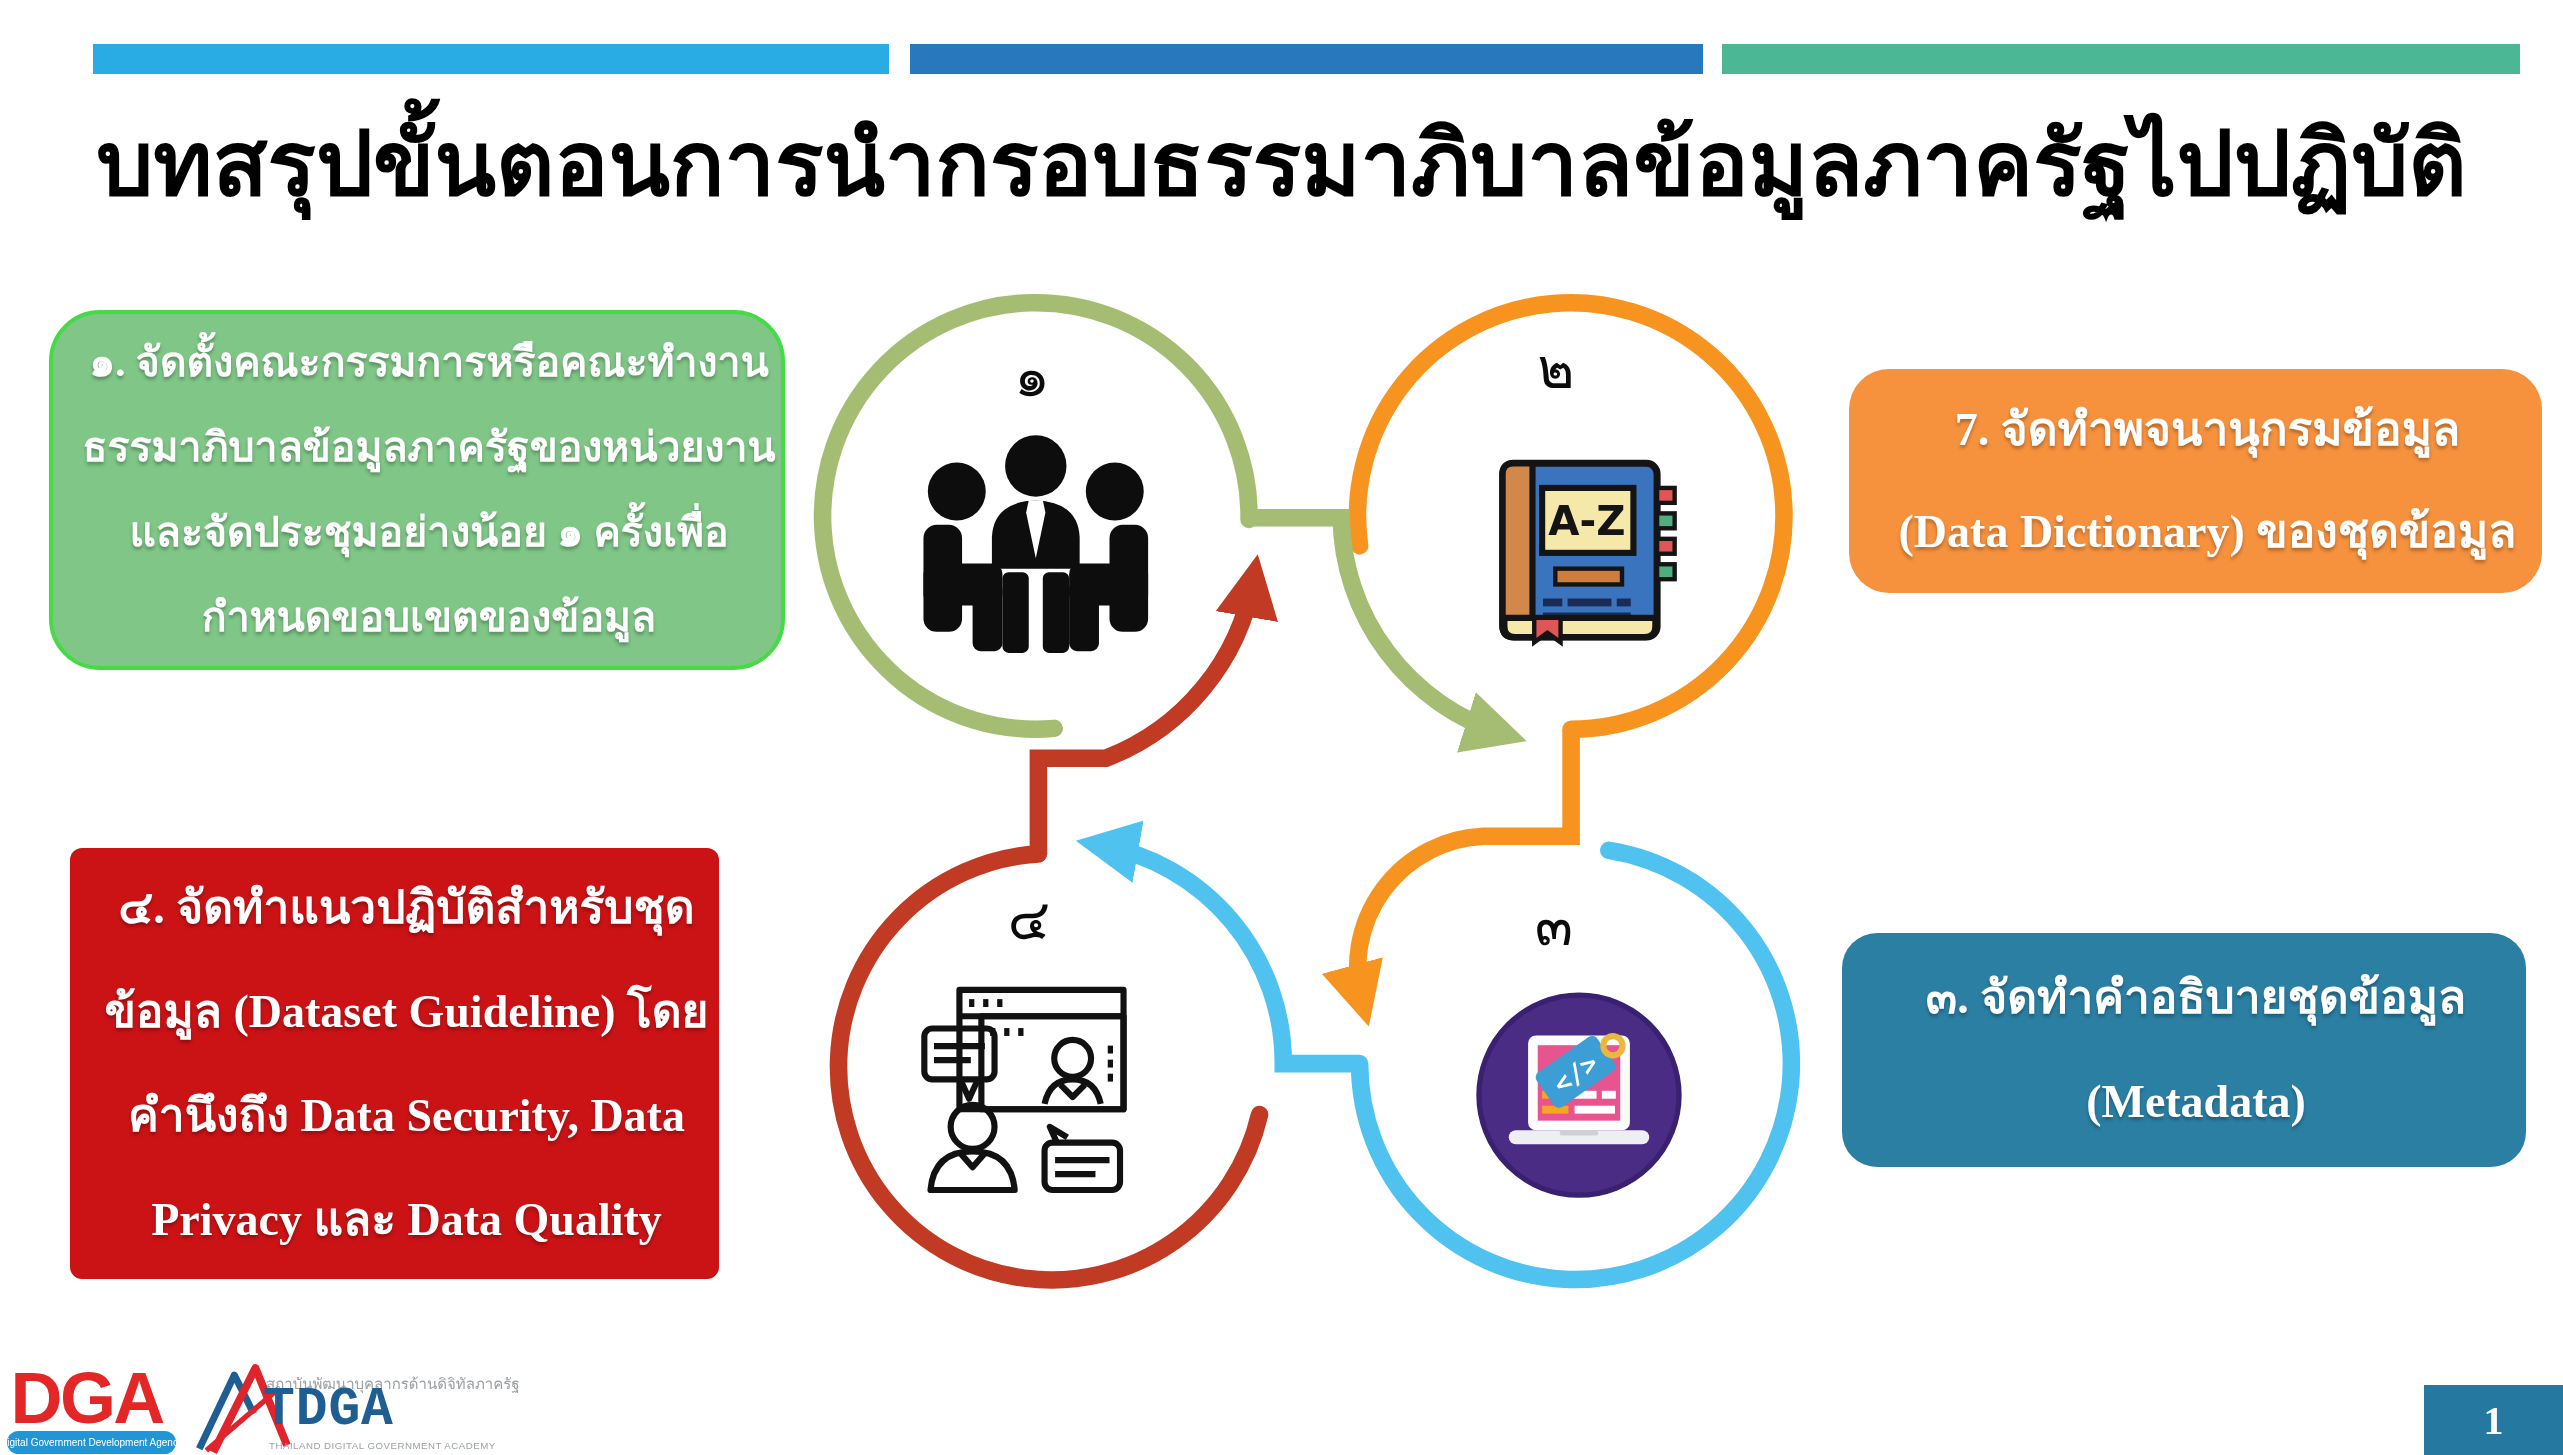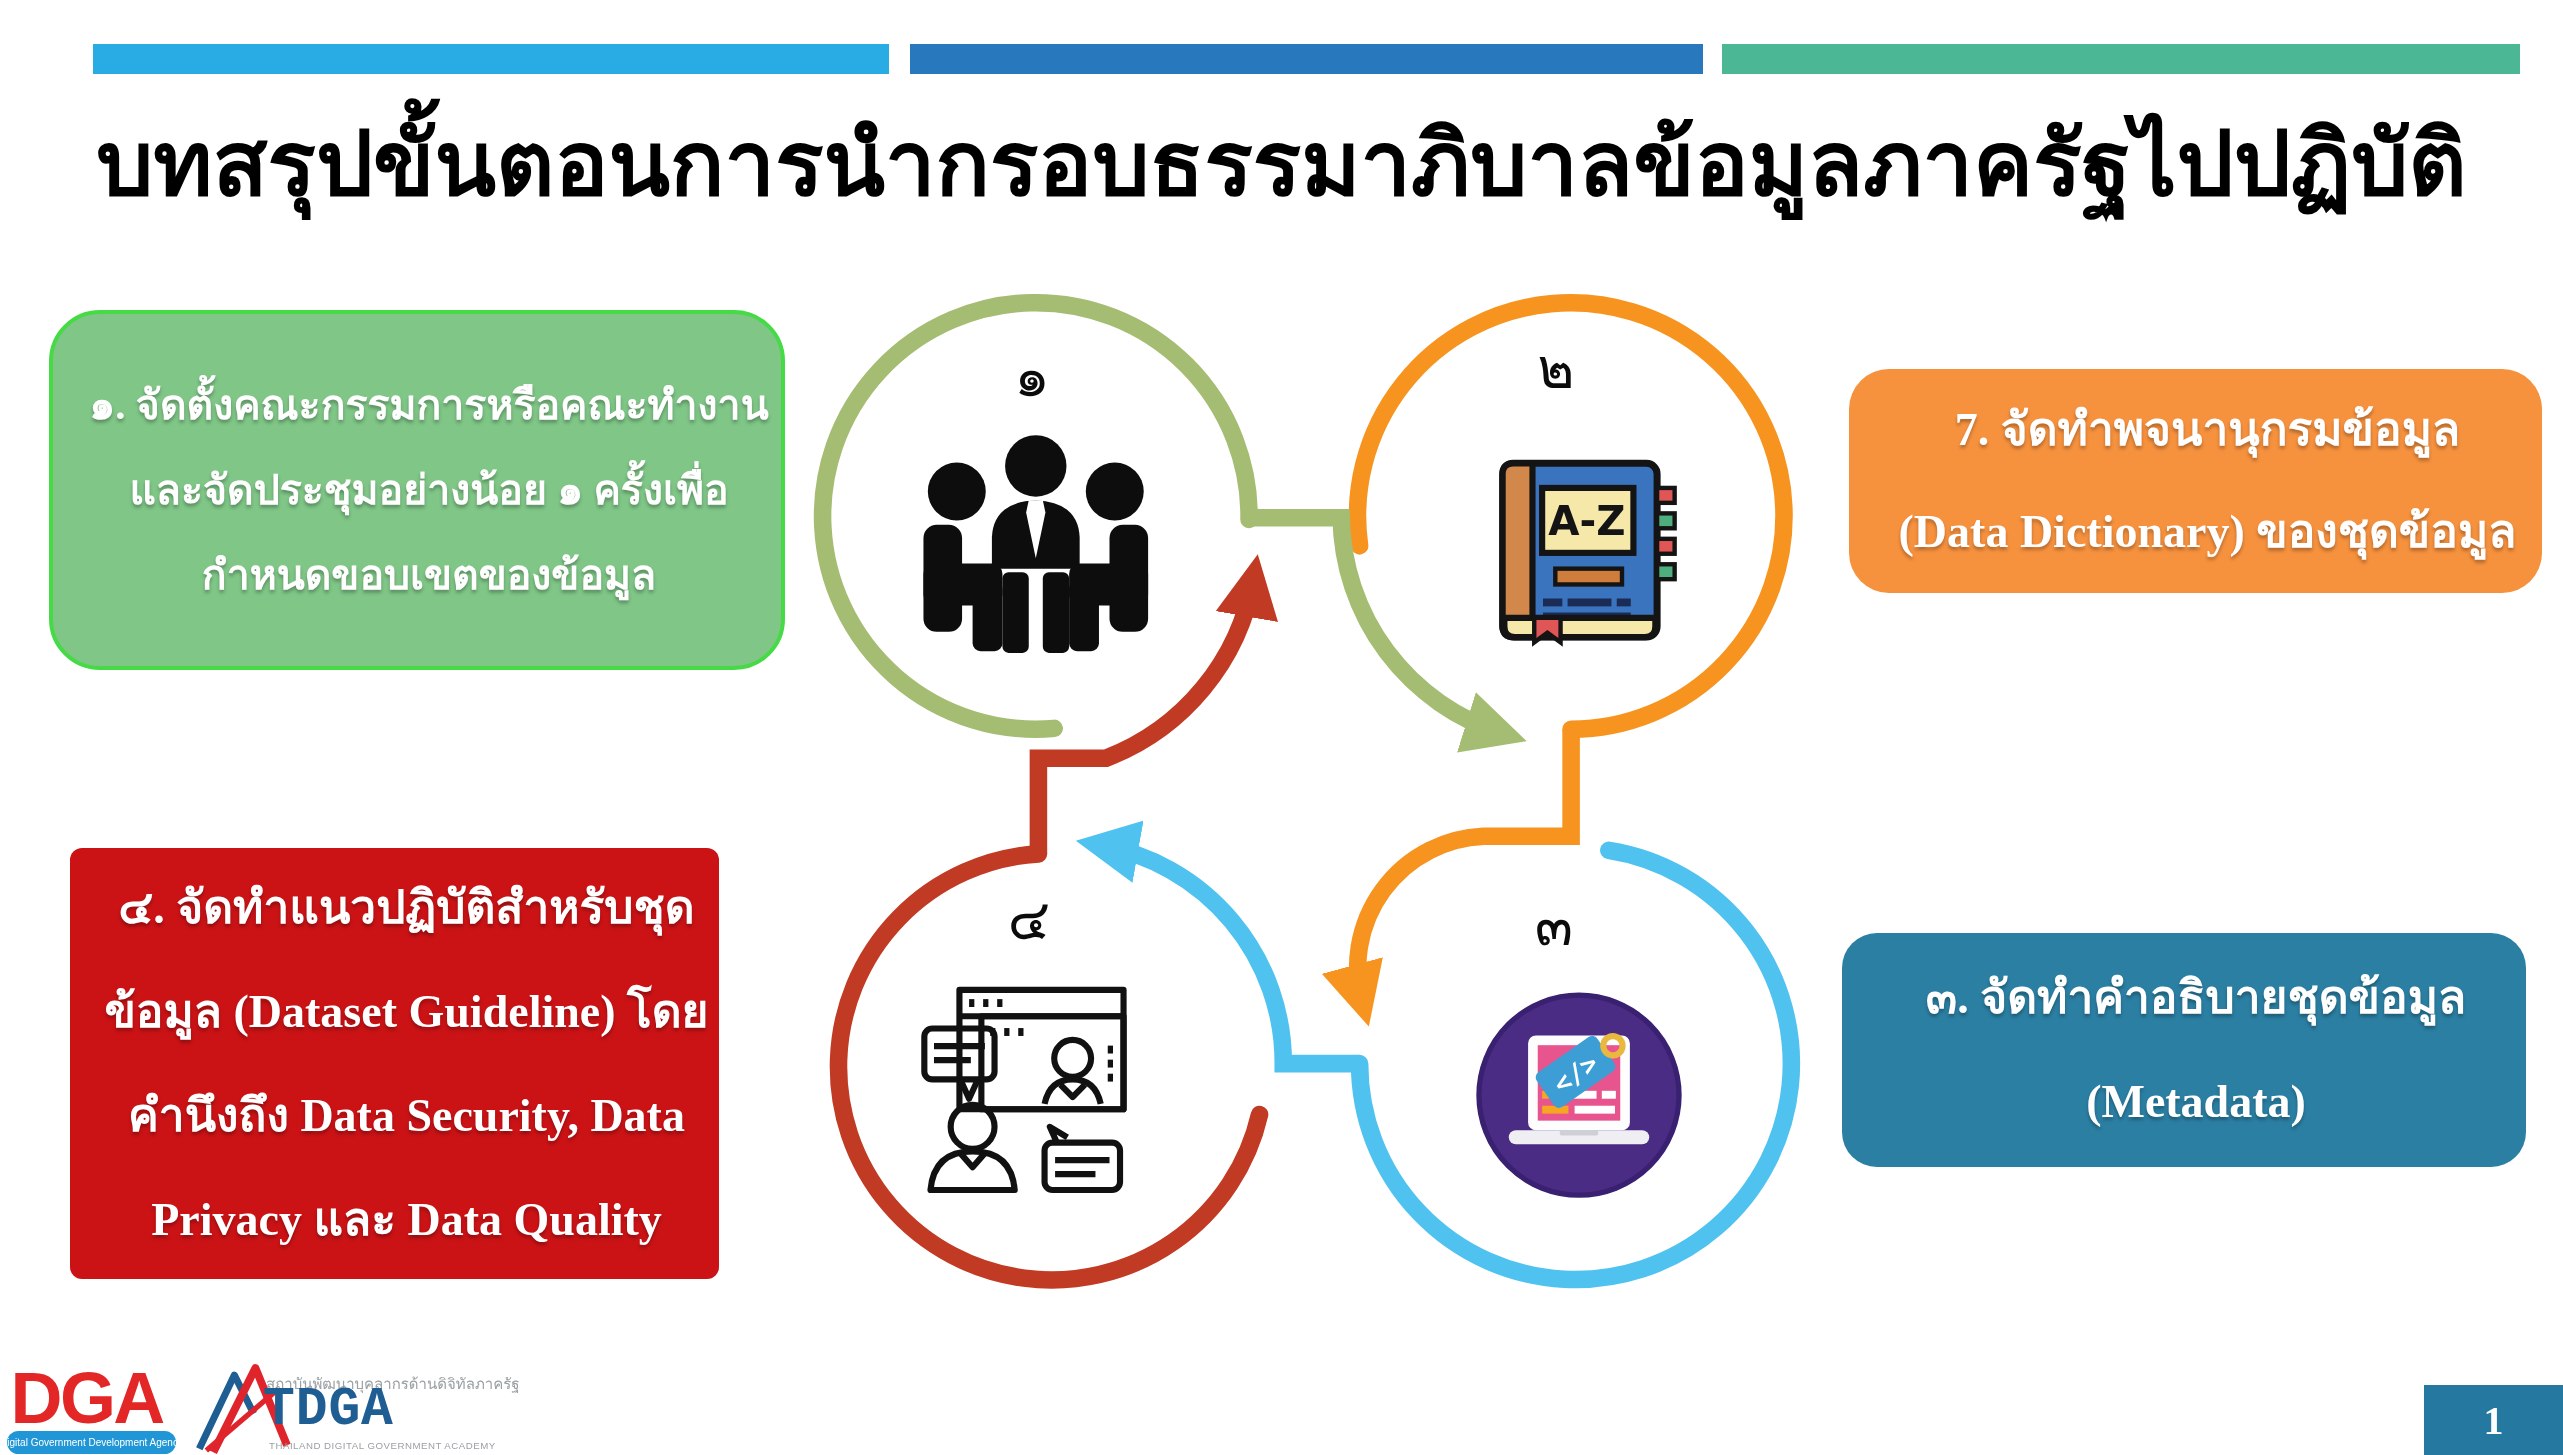--- a/index.html
+++ b/index.html
@@ -193,20 +193,21 @@
     </g>
   </svg>
 
   <div class="numeral num-1">๑</div>
   <div class="numeral num-2">๒</div>
   <div class="numeral num-3">๓</div>
   <div class="numeral num-4">๔</div>
 
   <div class="callout box-1">
     <span class="ln">๑. จัดตั้งคณะกรรมการหรือคณะทำงาน</span>
+    <span class="ln">ธรรมาภิบาลข้อมูลภาครัฐของหน่วยงาน</span>
     <span class="ln">และจัดประชุมอย่างน้อย ๑ ครั้งเพื่อ</span>
     <span class="ln">กำหนดขอบเขตของข้อมูล</span>
   </div>
 
   <div class="callout box-2">
     <span class="ln">7. จัดทำพจนานุกรมข้อมูล</span>
     <span class="ln">(Data Dictionary) ของชุดข้อมูล</span>
   </div>
 
   <div class="callout box-3">

